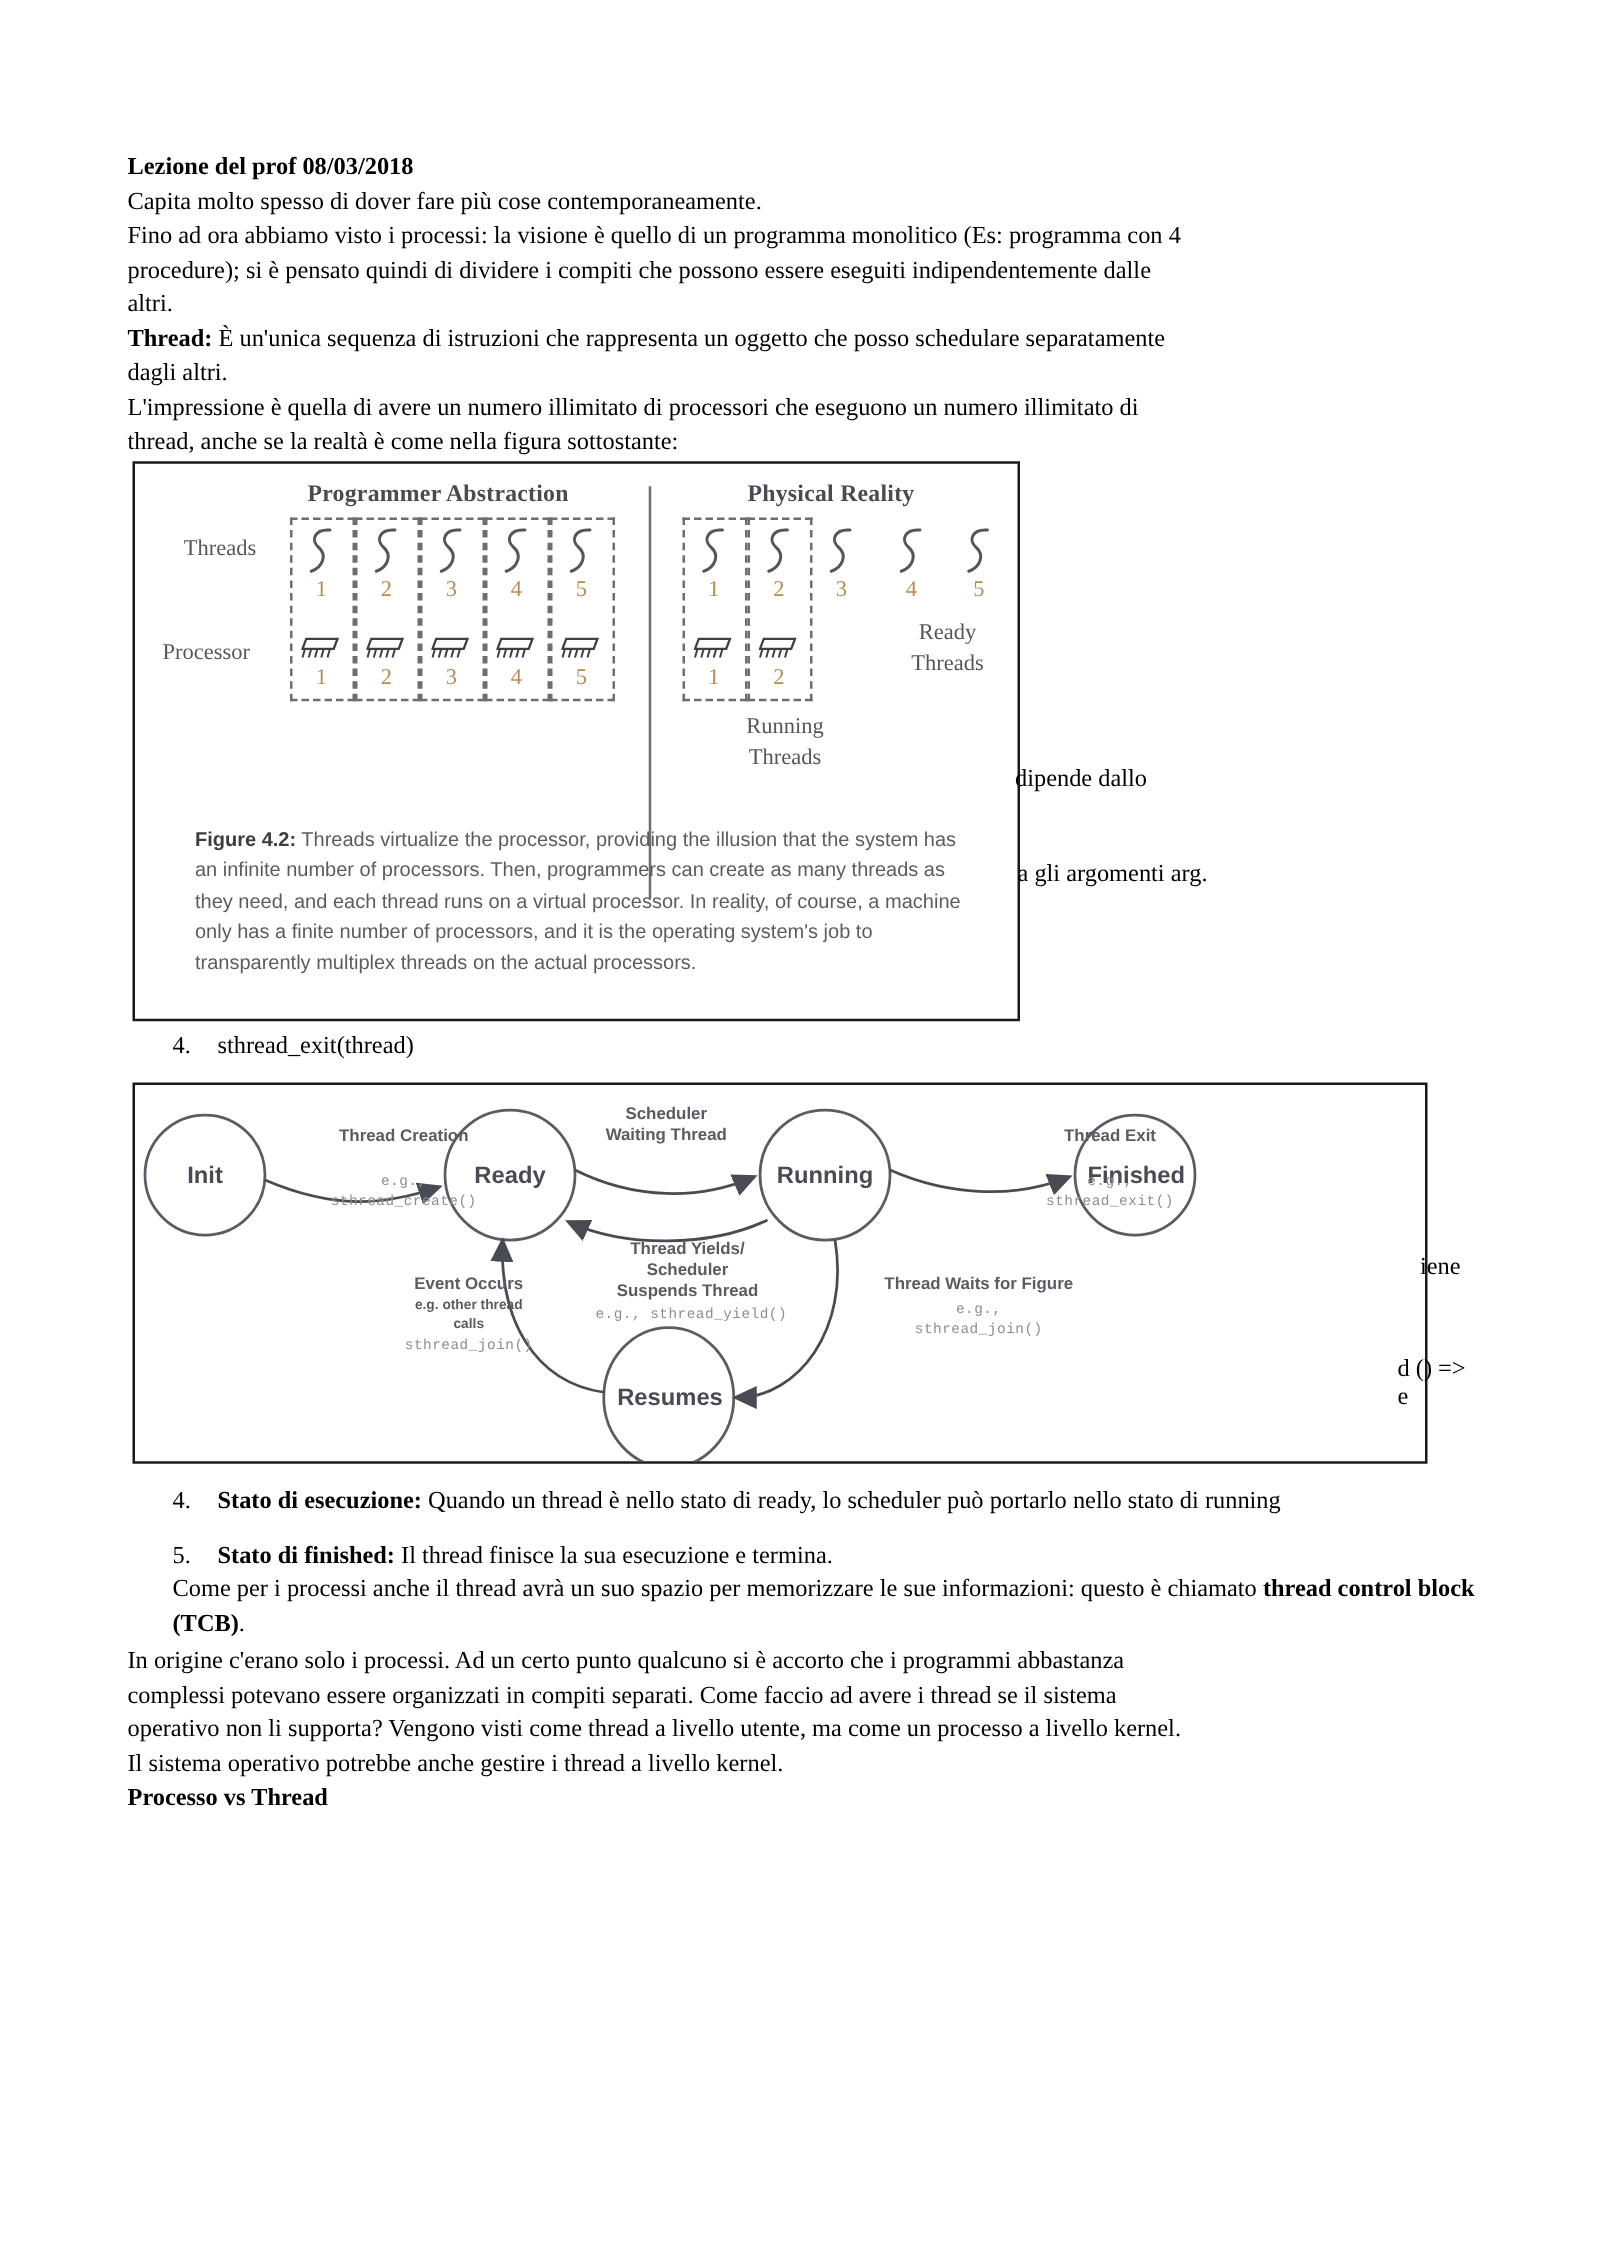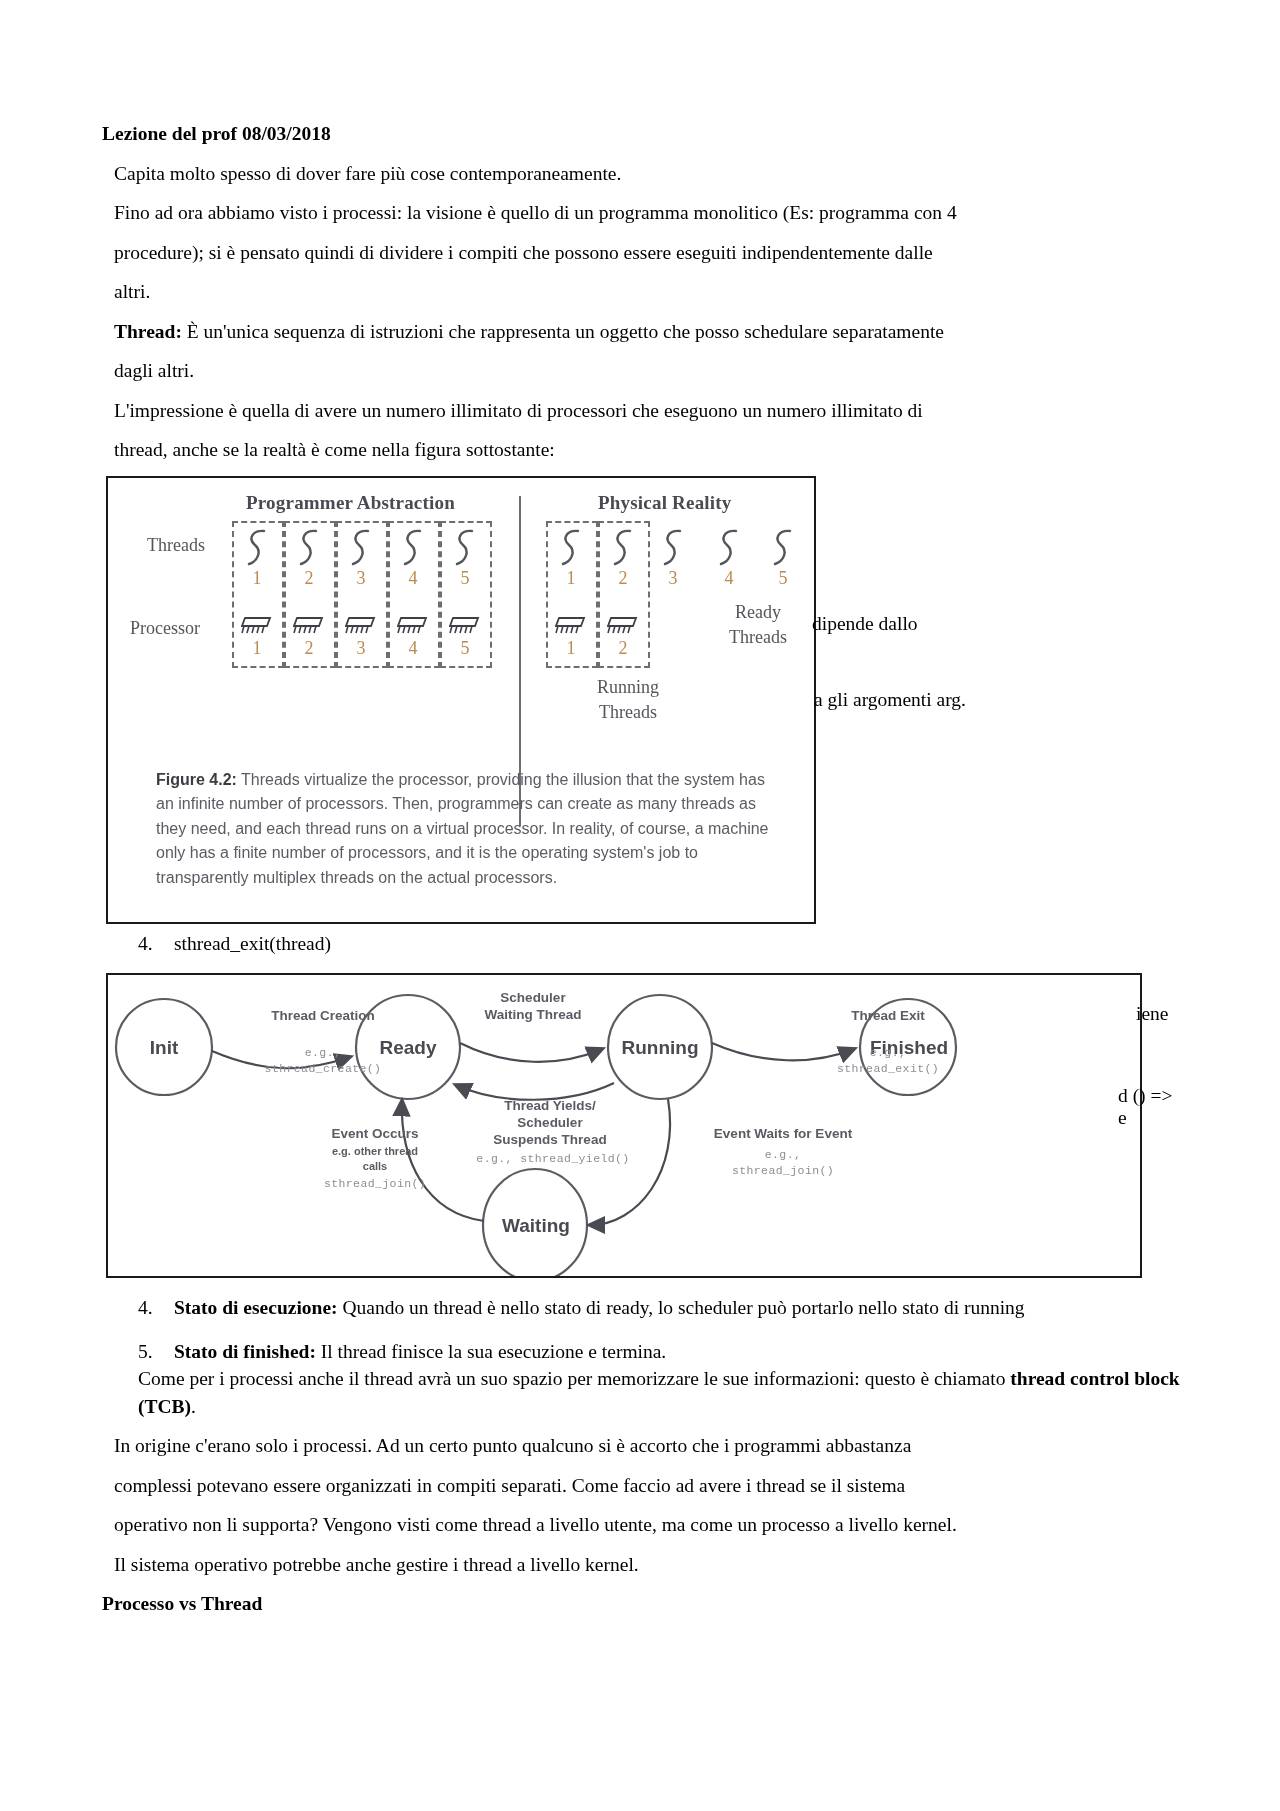--- a/index.html
+++ b/index.html
@@ -20,21 +20,21 @@
     width: 1280px;
     height: 1811px;
     padding: 120px 100px 40px 102px;
   }
 
   
   .ptext {
     font-size: 19.5px;
     line-height: 27.5px;
     text-align: left;
-    margin: 12px;
+    margin: 0;
   }
   .ptext b, .bold { font-weight: bold; }
 
   .heading {
     font-size: 19.5px;
     line-height: 27.5px;
     font-weight: bold;
     margin: 0;
   }
 
@@ -377,21 +377,21 @@
 
       <path d="M560 124 C572 196, 530 250, 482 250" fill="none" stroke="#4a4b52" stroke-width="2.2" marker-end="url(#ah)"></path>
 
       <path d="M376 246 C318 238, 292 186, 294 126" fill="none" stroke="#4a4b52" stroke-width="2.2" marker-end="url(#ah)"></path>
     </svg>
 
     <div class="state-label" style="left:26px; top:62px; width:60px;">Init</div>
     <div class="state-label" style="left:260px; top:62px; width:80px;">Ready</div>
     <div class="state-label" style="left:502px; top:62px; width:100px;">Running</div>
     <div class="state-label" style="left:746px; top:62px; width:110px;">Finished</div>
-    <div class="state-label" style="left:382px; top:240px; width:92px;">Waiting</div>
+    <div class="state-label" style="left:382px; top:240px; width:92px;">Resumes</div>
 
     <div class="edge-label" style="left:122px; top:32px; width:186px;">Thread Creation</div>
     <div class="mono-label" style="left:122px; top:70px; width:186px;">e.g.,</div>
     <div class="mono-label" style="left:122px; top:86px; width:186px;">sthread_create()</div>
 
     <div class="edge-label" style="left:340px; top:14px; width:170px;">Scheduler</div>
     <div class="edge-label" style="left:340px; top:31px; width:170px;">Waiting Thread</div>
 
     <div class="edge-label" style="left:700px; top:32px; width:160px;">Thread Exit</div>
     <div class="mono-label" style="left:700px; top:70px; width:160px;">e.g.,</div>
@@ -400,21 +400,21 @@
     <div class="edge-label" style="left:352px; top:122px; width:180px;">Thread Yields/</div>
     <div class="edge-label" style="left:352px; top:139px; width:180px;">Scheduler</div>
     <div class="edge-label" style="left:352px; top:156px; width:180px;">Suspends Thread</div>
     <div class="mono-label" style="left:330px; top:176px; width:230px;">e.g.,  sthread_yield()</div>
 
     <div class="edge-label" style="left:182px; top:150px; width:170px;">Event Occurs</div>
     <div class="edge-label small" style="left:182px; top:169px; width:170px;">e.g. other thread</div>
     <div class="edge-label small" style="left:182px; top:184px; width:170px;">calls</div>
     <div class="mono-label" style="left:182px; top:201px; width:170px;">sthread_join()</div>
 
-    <div class="edge-label" style="left:560px; top:150px; width:230px;">Event Waits for Event</div>
+    <div class="edge-label" style="left:560px; top:150px; width:230px;">Thread Waits for Figure</div>
     <div class="mono-label" style="left:560px; top:172px; width:230px;">e.g.,</div>
     <div class="mono-label" style="left:560px; top:188px; width:230px;">sthread_join()</div>
   </div>
 
   <div class="frag" style="left:1136px; top:1000px;">iene</div>
   <div class="frag" style="left:1118px; top:1082px;">d () =&gt;</div>
   <div class="frag" style="left:1118px; top:1104px;">e</div>
 
   <ul class="botlist">
     <li class="botitem"><span class="num">4.</span><span class="bold">Stato di esecuzione:</span><span> Quando un thread è nello stato di ready, lo scheduler può portarlo nello stato di running</span></li>

